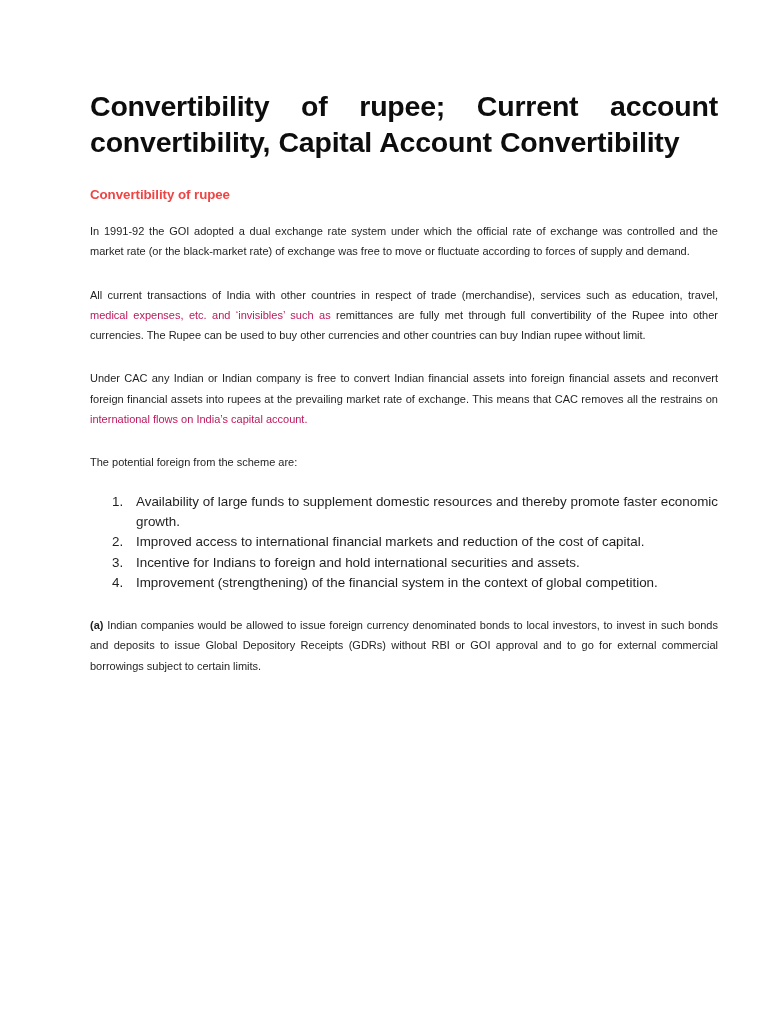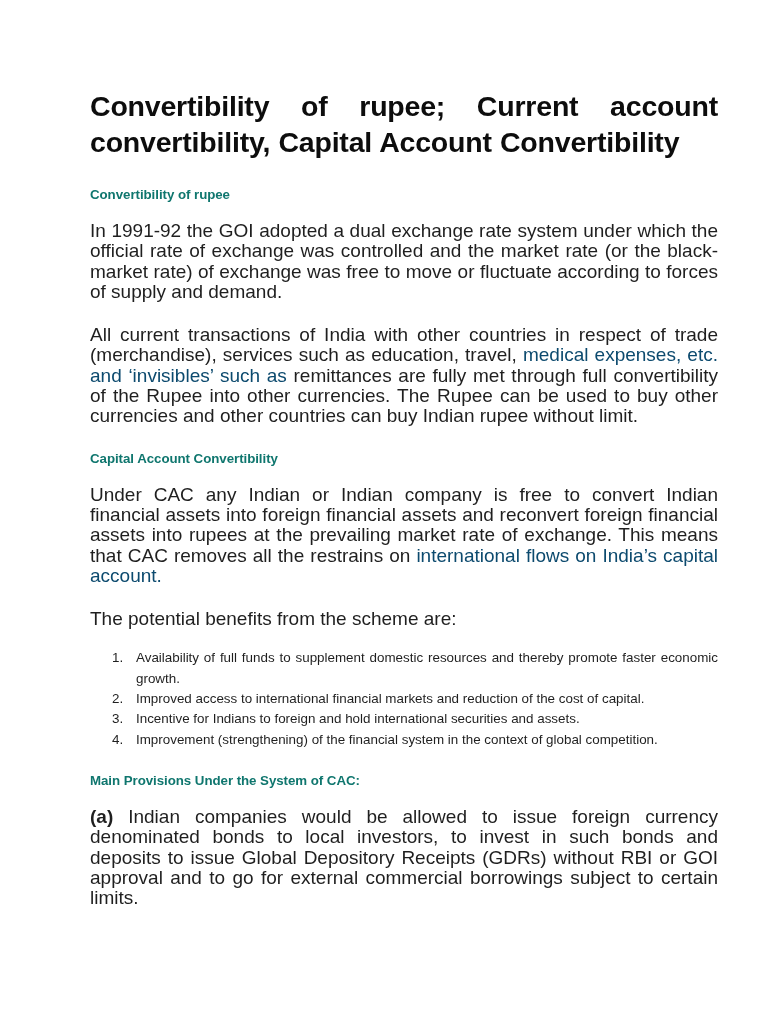--- a/index.html
+++ b/index.html
@@ -31,36 +31,36 @@
     letter-spacing: -0.2px;
     margin: 0 0 26px 0;
     color: #0d0d0d;
     word-spacing: 0.5px;
   }
   .section-heading {
     font-size: 13.3px;
     font-weight: bold;
     line-height: 17px;
     margin: 0 0 18px 0;
-    color: #0f766e;
+    color: #ef4444;
     letter-spacing: -0.05px;
   }
   .body-para {
-    font-size: 19px;
+    font-size: 11px;
     line-height: 20.3px;
     text-align: justify;
     text-align-last: left;
     margin: 0 0 21px 0;
     color: #1f1f1f;
   }
   .body-para.last-of-section {
     margin-bottom: 23px;
   }
   .faded {
-    color: #0c4a6e;
+    color: #be185d;
   }
   .num-list {
     margin: 0 0 22px 0;
     padding: 0;
     list-style: none;
     counter-reset: benefititem;
   }
   .num-list li {
     position: relative;
     counter-increment: benefititem;
@@ -97,31 +97,29 @@
 
   <h1 class="doc-title">Convertibility of rupee; Current account convertibility, Capital Account Convertibility</h1>
 
   <h2 class="section-heading">Convertibility of rupee</h2>
 
   <p class="body-para last-of-section">In 1991-92 the GOI adopted a dual exchange rate system under which the official rate of exchange was controlled and the market rate (or the black-market rate) of exchange was free to move or fluctuate according to forces of supply and demand.</p>
 
 
   <p class="body-para last-of-section"><span>All current transactions of India with other countries in respect of trade (merchandise), services such as education, travel,</span><span class="faded"> medical expenses, etc. and ‘invisibles’ such as</span><span> remittances are fully met through full convertibility of the Rupee into other currencies. The Rupee can be used to buy other currencies and other countries can buy Indian rupee without limit.</span></p>
 
-  <h2 class="section-heading">Capital Account Convertibility</h2>
 
   <p class="body-para last-of-section"><span>Under CAC any Indian or Indian company is free to convert Indian financial assets into foreign financial assets and reconvert foreign financial assets into rupees at the prevailing market rate of exchange. This means that CAC removes all the restrains on </span><span class="faded">international flows on India’s capital account.</span></p>
 
 
-  <p class="body-para pre-list-intro">The potential benefits from the scheme are:</p>
+  <p class="body-para pre-list-intro">The potential foreign from the scheme are:</p>
 
   <ol class="num-list">
-    <li>Availability of full funds to supplement domestic resources and thereby promote faster economic growth.</li>
+    <li>Availability of large funds to supplement domestic resources and thereby promote faster economic growth.</li>
     <li>Improved access to international financial markets and reduction of the cost of capital.</li>
     <li>Incentive for Indians to foreign and hold international securities and assets.</li>
     <li>Improvement (strengthening) of the financial system in the context of global competition.</li>
   </ol>
 
-  <h2 class="section-heading">Main Provisions Under the System of CAC:</h2>
 
   <p class="body-para"><span class="inline-bold">(a)</span><span> Indian companies would be allowed to issue foreign currency denominated bonds to local investors, to invest in such bonds and deposits to issue Global Depository Receipts (GDRs) without RBI or GOI approval and to go for external commercial borrowings subject to certain limits.</span></p>
 
 </div>
 
 </body></html>

